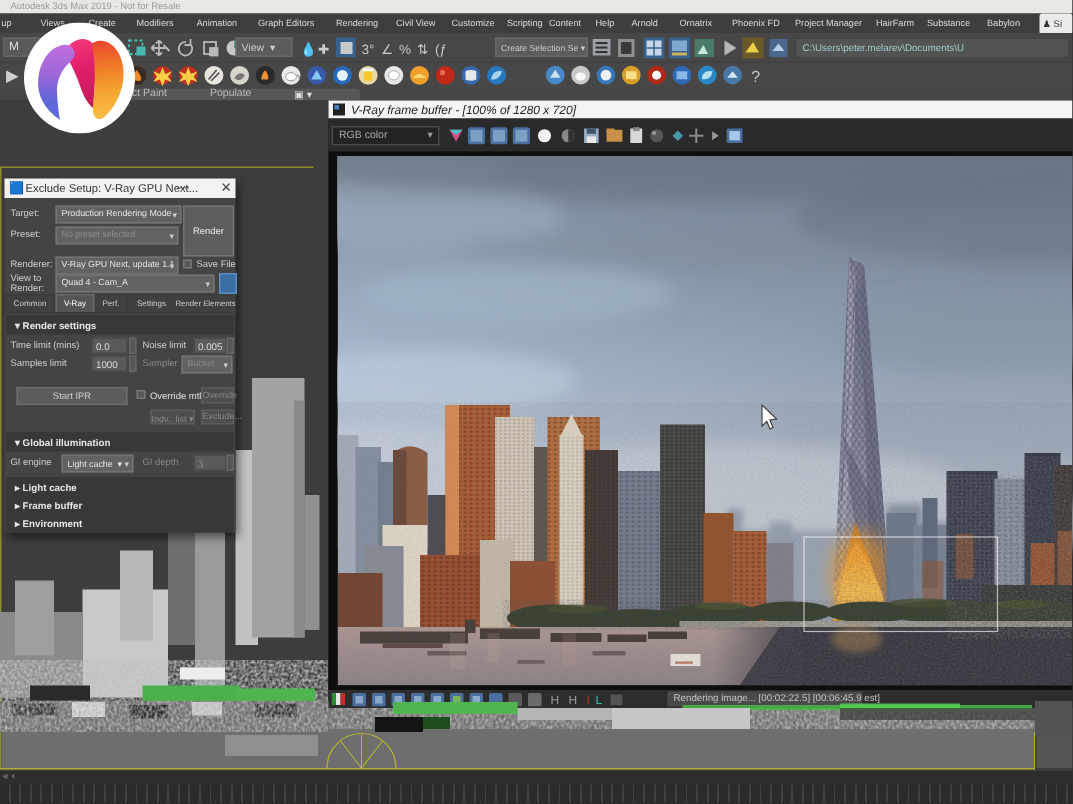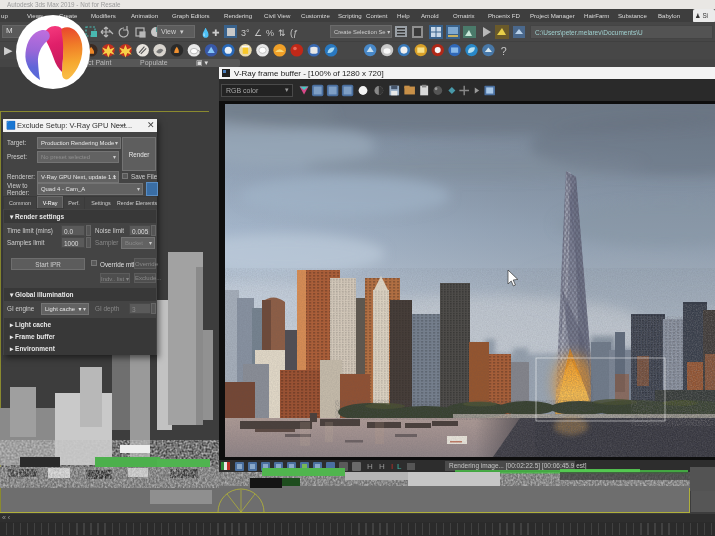--- a/index.html
+++ b/index.html
@@ -209,21 +209,21 @@
     <svg class="abs" style="left:215px;top:420px;" width="52" height="25" viewBox="0 0 52 25">
       <path d="M3 25 A 23 23 0 0 1 49 25" fill="none" stroke="#b8b832" stroke-width="0.8"></path>
       <path d="M26 25 L26 3 M26 25 L12 7 M26 25 L40 7" fill="none" stroke="#b8b832" stroke-width="0.7"></path>
     </svg>
 
     <div class="abs" style="left:691px;top:403px;width:24px;height:42px;background:#565656;"></div>
   </div>
 
   <div class="abs" style="left:219px;top:67px;width:496px;height:405px;background:#1a1a1a;">
 
-    <div class="abs" style="left:0;top:0;width:496px;height:12px;background:#f4f4f4;">
+    <div class="abs" style="left:0;top:0;width:496px;height:12px;background:#f4f4f4;font-style:italic;">
       <div class="abs" style="left:3px;top:2px;width:8px;height:8px;background:#222;"></div>
       <div class="abs" style="left:4px;top:3px;width:3px;height:3px;background:#4a7dbb;"></div>
       <div class="abs" style="left:15px;top:2px;font-size:8px;color:#222;">V-Ray frame buffer - [100% of 1280 x 720]</div>
     </div>
 
     <div class="abs" style="left:0;top:12px;width:496px;height:22px;background:#2a2a2a;">
       <div class="abs" style="left:2px;top:5px;width:72px;height:13px;background:#232323;border:1px solid #4a4a4a;color:#a8a8a8;font-size:7px;padding:2px 0 0 4px;">RGB color</div>
       <div class="abs" style="left:66px;top:7px;color:#999;font-size:7px;">▾</div>
       <svg id="vfbicons" class="abs" style="left:78px;top:4px;" width="264" height="15" viewBox="0 0 300 17">
         <path d="M3 4 l10 0 l-5 9 Z" fill="#d84888"></path>

